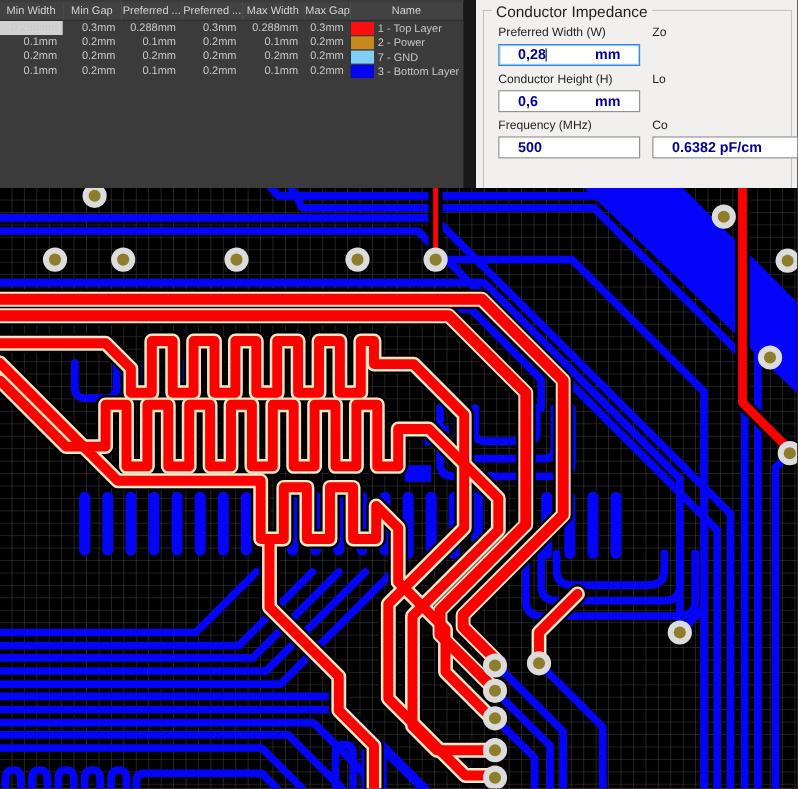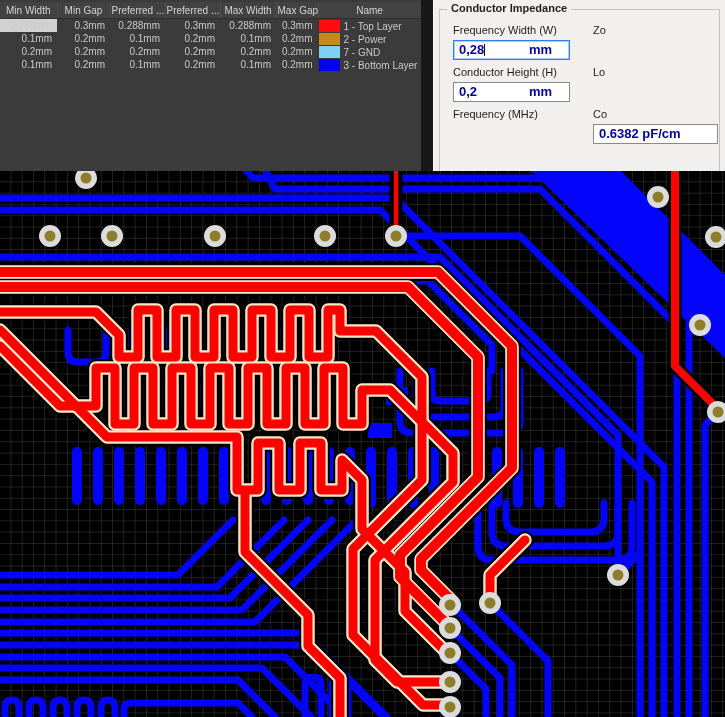--- a/index.html
+++ b/index.html
@@ -21,24 +21,24 @@
 
   
   #strip{position:absolute;left:421px;top:0;width:12px;height:171px;background:#181818;}
 
   
   #panel{position:absolute;left:433px;top:0;width:292px;height:171px;background:#f1f0ee;
          border-left:1px solid #fbfbfb;}
   #groupbox{position:absolute;left:5px;top:9px;width:279px;height:200px;
             border:1px solid #c3c3c3;border-bottom:none;}
   #legend{position:absolute;left:13px;top:2px;background:#f1f0ee;padding:0 4px;
-          font-size:11px;color:#1e1e1e;font-weight:bold;}
+          font-size:14px;color:#1e1e1e;}
   .flabel{position:absolute;font-size:11px;color:#1e1e1e;white-space:nowrap;}
   .field{position:absolute;height:18px;background:#fff;border:1px solid #8a8a8a;
-         font-size:13px;font-weight:bold;color:#00009a;line-height:18px;padding-left:5px;
+         font-size:13px;font-weight:bold;color:#00009a;line-height:18px;padding-left:17px;
          white-space:nowrap;overflow:hidden;}
   .field.focus{border:1px solid #2f80e0;box-shadow:0 0 0 1px #a8cef5 inset;}
   .suffix{position:absolute;right:17px;top:0;font-weight:bold;color:#00009a;}
   .caret{display:inline-block;width:1px;height:12px;background:#111;vertical-align:-2px;}
 
   
   #pcb{position:absolute;left:0;top:171px;width:725px;height:546px;background:#000;}
 </style>
 </head>
 <body>
@@ -127,36 +127,37 @@
       </tbody>
     </table>
   </div>
 
   <div id="strip"></div>
 
   <div id="panel">
     <div id="groupbox"></div>
     <div id="legend">Conductor Impedance</div>
 
-    <div class="flabel" style="left:19px;top:24px">Frequency Width (W)</div>
+    <div class="flabel" style="left:19px;top:24px">Preferred Width (W)</div>
     <div class="flabel" style="left:159px;top:24px">Zo</div>
     <div class="field focus" style="left:19px;top:40px;width:110px">
       <span>0,28</span><span class="caret"></span>
       <span class="suffix">mm</span>
     </div>
 
     <div class="flabel" style="left:19px;top:66px">Conductor Height (H)</div>
     <div class="flabel" style="left:159px;top:66px">Lo</div>
     <div class="field" style="left:19px;top:82px;width:110px">
-      <span>0,2</span>
+      <span>0,6</span>
       <span class="suffix">mm</span>
     </div>
 
     <div class="flabel" style="left:19px;top:108px">Frequency (MHz)</div>
     <div class="flabel" style="left:159px;top:108px">Co</div>
+    <div class="field" style="left:19px;top:124px;width:110px">500</div>
     <div class="field" style="left:159px;top:124px;width:118px">0.6382 pF/cm</div>
   </div>
 
   <div id="pcb">
   <svg width="725" height="546" viewBox="0 0 725 546" xmlns="http://www.w3.org/2000/svg">
     <defs>
       <pattern id="grid" width="11.3" height="11.3" patternUnits="userSpaceOnUse">
         <path d="M 11.3 0 V 11.3 H 0" fill="none" stroke="#3f3f3f" stroke-width="1"></path>
       </pattern>
 

